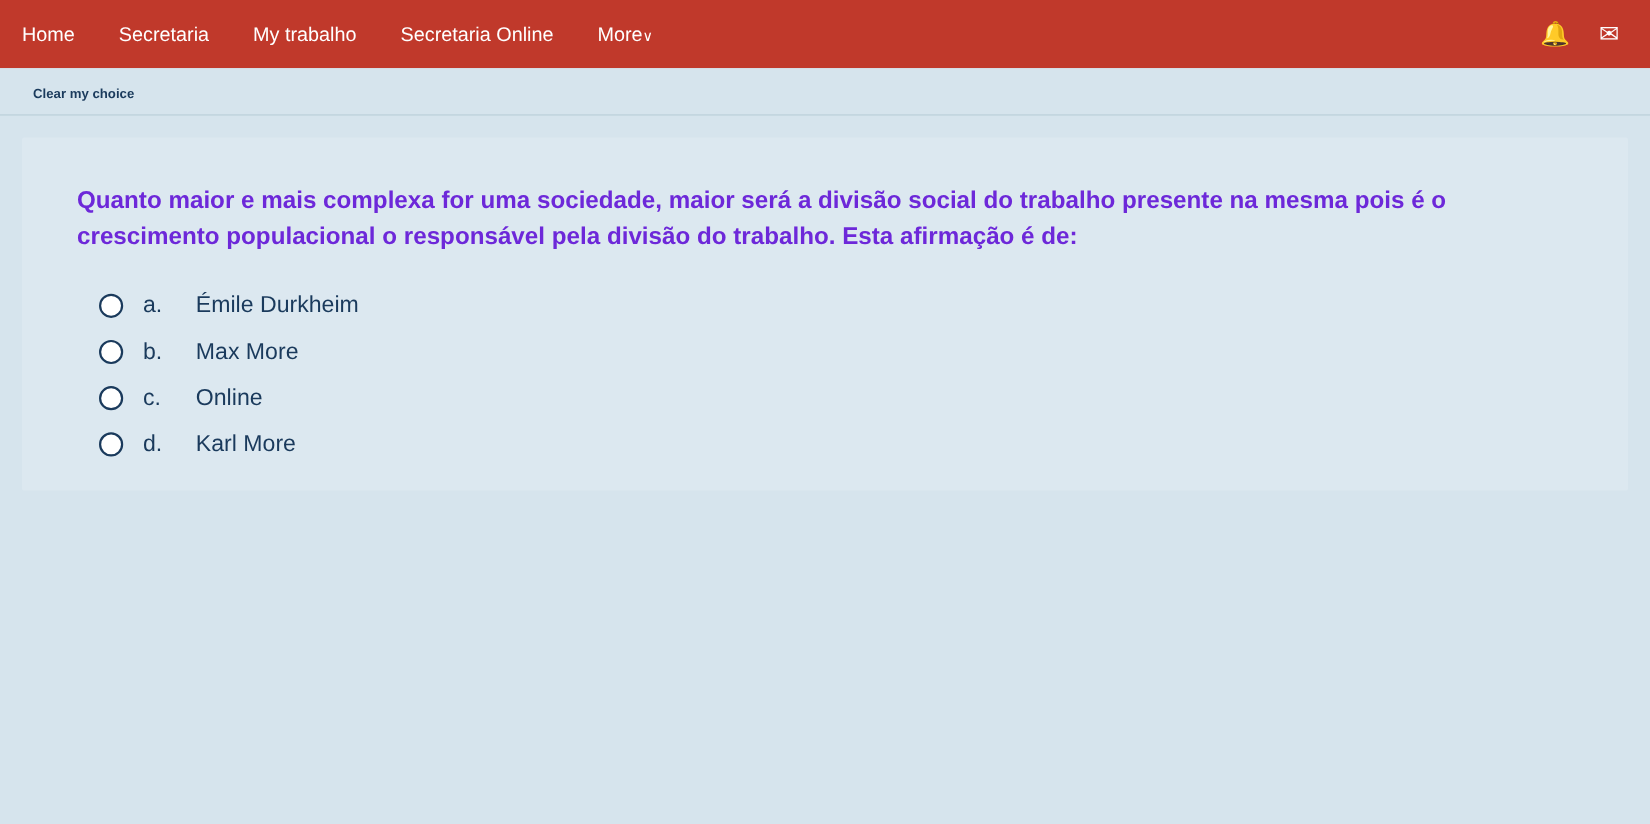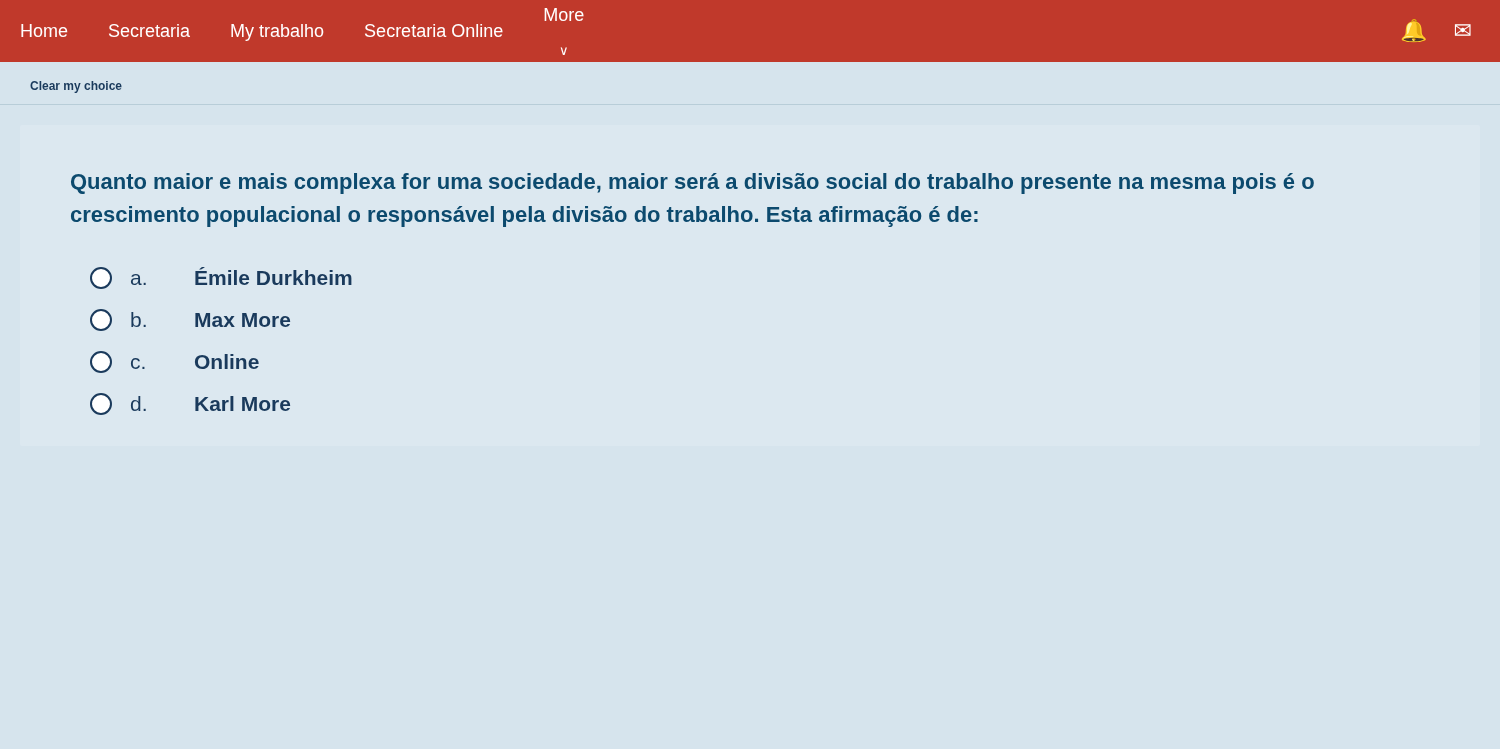--- a/index.html
+++ b/index.html
@@ -30,22 +30,21 @@
       color: white;
       font-size: 18px;
       font-weight: 400;
       cursor: pointer;
       text-decoration: none;
     }
 
     .nav-item-more {
       display: flex;
       align-items: center;
-      gap: 15px;
-      flex-direction: column;
+      gap: 0;
     }
 
     .nav-icons {
       margin-left: auto;
       display: flex;
       align-items: center;
       gap: 10px;
     }
 
     .nav-icon-btn {
@@ -80,21 +79,21 @@
 
     
     .main-content {
       background-color: #dce8f0;
       padding: 40px 50px 30px 50px;
       margin: 20px 20px 0 20px;
       border-radius: 2px;
     }
 
     .question-text {
-      color: #0c4a6e;
+      color: #6d28d9;
       font-size: 22px;
       font-weight: bold;
       line-height: 1.5;
       margin-bottom: 35px;
     }
 
     
     .options-list {
       list-style: none;
       display: flex;
@@ -117,22 +116,21 @@
       border: 2px solid #1a3a5c;
       background: white;
       display: inline-block;
       flex-shrink: 0;
       cursor: pointer;
     }
 
     .option-label {
       color: #1a3a5c;
       font-size: 21px;
-      font-weight: 700;
-      margin-left: 16px;
+      font-weight: 400;
     }
 
     .option-letter {
       color: #1a3a5c;
       font-size: 21px;
       font-weight: 400;
       min-width: 30px;
     }
   </style>
 </head>

